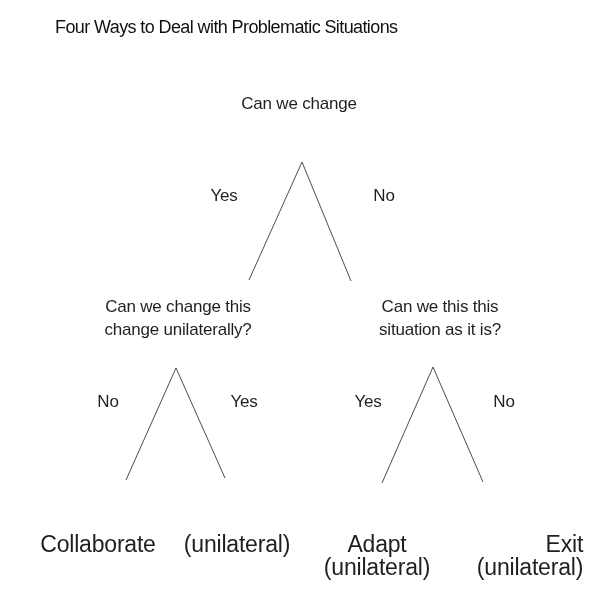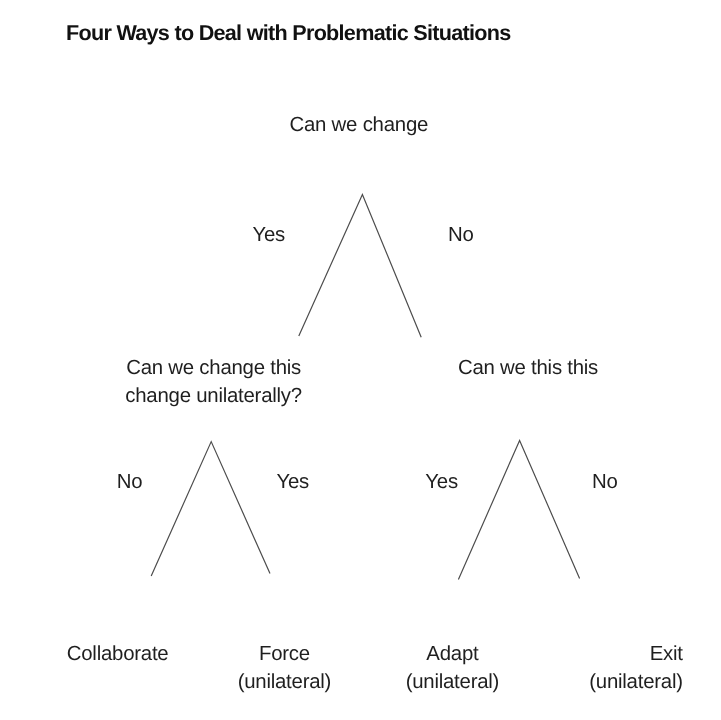--- a/index.html
+++ b/index.html
@@ -14,21 +14,21 @@
     background: #ffffff;
     font-family: "Liberation Sans", sans-serif;
     color: #1f1f1f;
     overflow: hidden;
   }
   .title {
     position: absolute;
     left: 55px;
     top: 17px;
     font-size: 18px;
-    font-weight: bold;
+    font-weight: normal;
     letter-spacing: -0.6px;
     color: #111111;
     white-space: nowrap;
   }
   .node-text {
     position: absolute;
     transform: translateX(-50%);
     text-align: center;
     font-size: 17px;
     letter-spacing: -0.2px;
@@ -41,21 +41,21 @@
     font-size: 17px;
     letter-spacing: -0.2px;
     line-height: 23px;
     white-space: nowrap;
     text-align: right;
   }
   .leaf {
     position: absolute;
     transform: translateX(-50%);
     text-align: center;
-    font-size: 17px;
+    font-size: 23px;
     letter-spacing: -0.2px;
     line-height: 23px;
     white-space: nowrap;
   }
   .leaf span { display: block; }
   .node-text span { display: block; text-align: center; }
   svg.tree-lines {
     position: absolute;
     left: 0;
     top: 0;
@@ -87,29 +87,29 @@
 
   <div class="node-text" style="left:178px; top:295px;">
     <span>Can we change this</span>
     <span>change unilaterally?</span>
   </div>
   <div class="branch-label" style="left:108px; top:390px;">No</div>
   <div class="branch-label" style="left:244px; top:390px;">Yes</div>
 
   <div class="node-text" style="left:440px; top:295px;">
     <span>Can we this this</span>
+    <span>situation as it is?</span>
   </div>
   <div class="branch-label" style="left:368px; top:390px;">Yes</div>
   <div class="branch-label" style="left:504px; top:390px;">No</div>
 
   <div class="leaf" style="left:98px; top:533px;">
     <span>Collaborate</span>
   </div>
   <div class="leaf" style="left:237px; top:533px;">
-    <span>Force</span>
     <span>(unilateral)</span>
   </div>
   <div class="leaf" style="left:377px; top:533px;">
     <span>Adapt</span>
     <span>(unilateral)</span>
   </div>
   <div class="leaf" style="left:530px; top:533px;text-align:right;">
     <span>Exit</span>
     <span>(unilateral)</span>
   </div>

